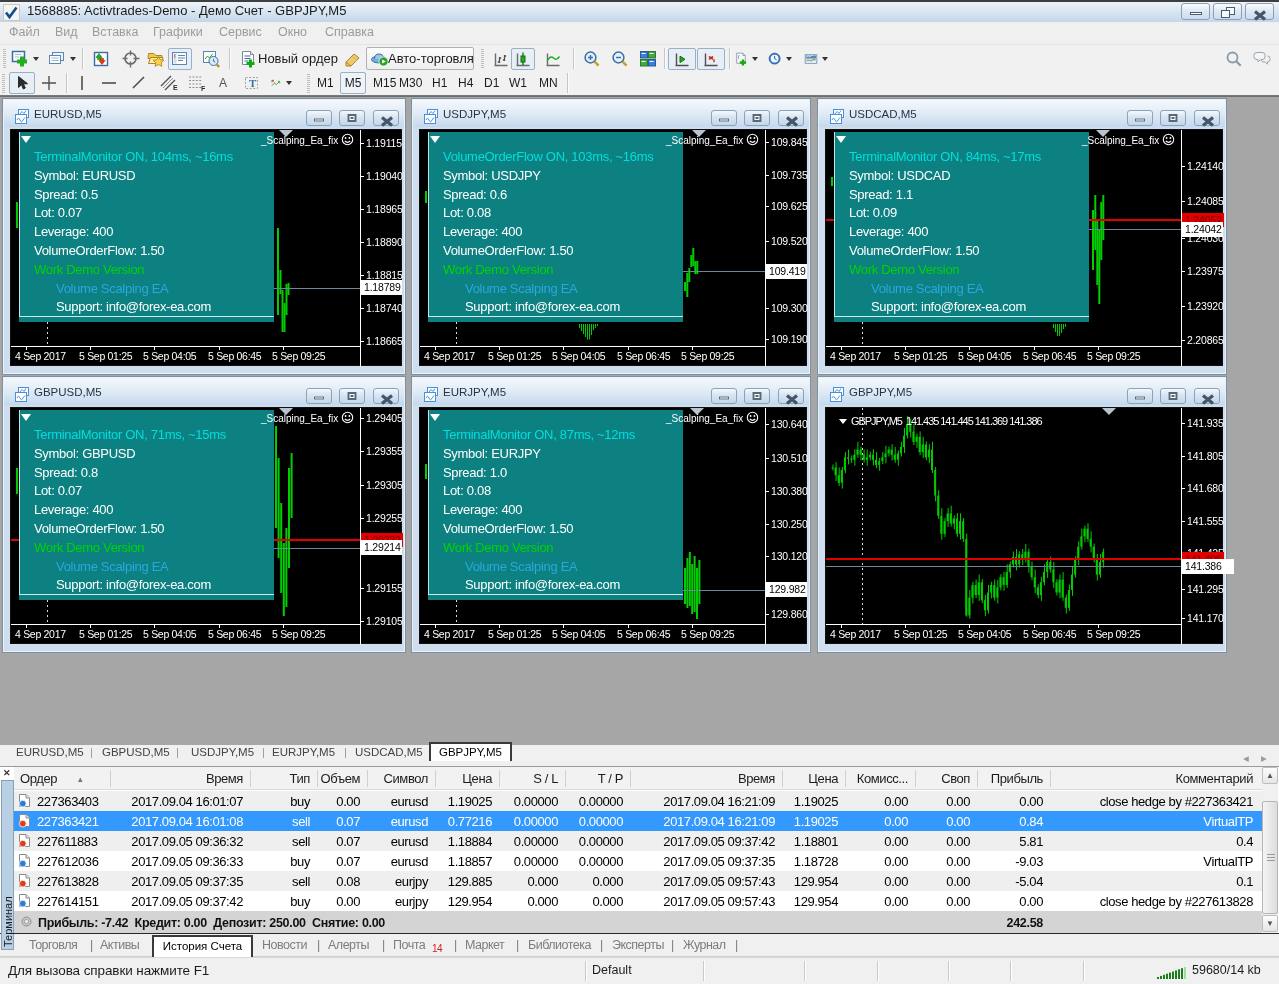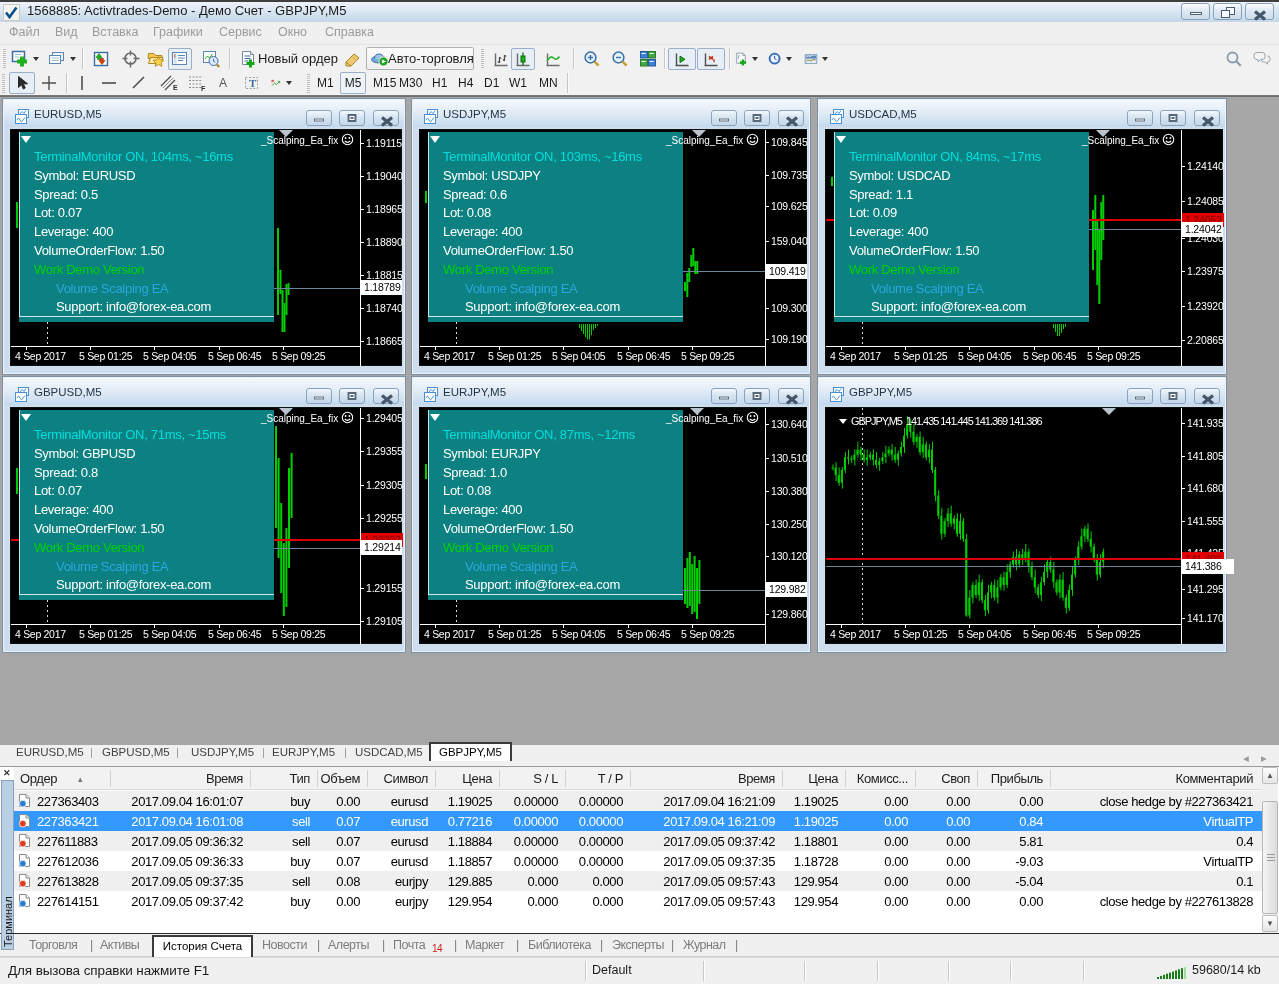--- a/index.html
+++ b/index.html
@@ -458,21 +458,21 @@
       <div class="tlab" style="left:197px;top:220px">5 Sep 06:45</div>
       <div style="position:absolute;left:272px;top:216px;width:1px;height:4px;background:#fff"></div>
       <div class="tlab" style="left:261px;top:220px">5 Sep 09:25</div>
       <div style="position:absolute;left:345px;top:12px;width:4px;height:1px;background:#fff"></div>
       <div class="plab" style="left:351px;top:6px;width:33px">109.845</div>
       <div style="position:absolute;left:345px;top:45px;width:4px;height:1px;background:#fff"></div>
       <div class="plab" style="left:351px;top:39px;width:33px">109.735</div>
       <div style="position:absolute;left:345px;top:76px;width:4px;height:1px;background:#fff"></div>
       <div class="plab" style="left:351px;top:70px;width:33px">109.625</div>
       <div style="position:absolute;left:345px;top:111px;width:4px;height:1px;background:#fff"></div>
-      <div class="plab" style="left:351px;top:105px;width:33px">159.040</div>
+      <div class="plab" style="left:351px;top:105px;width:33px">109.520</div>
       <div style="position:absolute;left:345px;top:178px;width:4px;height:1px;background:#fff"></div>
       <div class="plab" style="left:351px;top:172px;width:33px">109.300</div>
       <div style="position:absolute;left:345px;top:209px;width:4px;height:1px;background:#fff"></div>
       <div class="plab" style="left:351px;top:203px;width:33px">109.190</div>
       <div class="dash" style="left:36px;top:192px;height:24px"></div>
       <div style="position:absolute;left:0;top:0;width:345px;height:216px;overflow:hidden">
         <svg width="345" height="216" style="position:absolute;left:0;top:0">
           <rect x="264.0" y="152.0" width="2" height="9.0" fill="#00CE00"></rect>
           <rect x="266.3" y="143.0" width="2" height="24.0" fill="#00CE00"></rect>
           <rect x="268.3" y="138.0" width="2" height="14.0" fill="#00CE00"></rect>
@@ -493,21 +493,21 @@
           <rect x="5.0" y="61.0" width="2" height="12.0" fill="#00CE00"></rect>
         </svg>
         <div style="position:absolute;left:263px;top:141px;width:82px;height:1px;background:#6d8699"></div>
       </div>
       <div style="position:absolute;left:272px;top:0;width:0;height:0;border-left:7px solid transparent;border-right:7px solid transparent;border-top:7px solid #b9c4ce"></div>
       <div class="panel" style="left:8px;top:2px;width:255px;height:190px">
         <div style="position:absolute;left:0;top:0;width:1px;height:185px;background:#bfe9e9"></div>
         <div style="position:absolute;left:0;bottom:5px;width:100%;height:1px;background:#cfeaea"></div>
         <div style="position:absolute;left:2px;top:4px;width:0;height:0;border-left:5px solid transparent;border-right:5px solid transparent;border-top:7px solid #fff"></div>
         <div class="ptext">
-          <div style="color:#00dede">TerminalMonitor ON, 103ms, ~16ms</div>
+          <div style="color:#00dede">VolumeOrderFlow ON, 103ms, ~16ms</div>
           <div>Symbol: USDJPY</div>
           <div>Spread: 0.6</div>
           <div>Lot: 0.08</div>
           <div>Leverage: 400</div>
           <div>VolumeOrderFlow: 1.50</div>
           <div style="color:#00d400">Work Demo Version</div>
           <div style="color:#2ba6e0;padding-left:22px">Volume Scalping EA</div>
           <div style="padding-left:22px">Support: info@forex-ea.com</div>
         </div>
       </div>
@@ -1190,20 +1190,28 @@
 <div style="left:478px;transform:translateX(-100%)">129.954</div>
 <div style="left:544px;transform:translateX(-100%)">0.000</div>
 <div style="left:609px;transform:translateX(-100%)">0.000</div>
 <div style="left:761px;transform:translateX(-100%)">2017.09.05 09:57:43</div>
 <div style="left:824px;transform:translateX(-100%)">129.954</div>
 <div style="left:894px;transform:translateX(-100%)">0.00</div>
 <div style="left:956px;transform:translateX(-100%)">0.00</div>
 <div style="left:1029px;transform:translateX(-100%)">0.00</div>
 <div style="left:1239px;transform:translateX(-100%)">close hedge by #227613828</div>
 </div>
+<div class="tsum">
+<div style="position:absolute;left:7px;top:5px"><svg width="11" height="11" viewBox="0 0 11 11">
+          <circle cx="5.5" cy="5.5" r="4.5" fill="#c8c8c8" stroke="#909090"></circle>
+          <circle cx="5.5" cy="5.5" r="2.2" fill="#e8e8e8" stroke="#a0a0a0"></circle>
+        </svg></div>
+<div style="position:absolute;left:24px;top:5px">Прибыль: -7.42&nbsp; Кредит: 0.00&nbsp; Депозит: 250.00&nbsp; Снятие: 0.00</div>
+<div style="position:absolute;left:1029px;top:5px;transform:translateX(-100%)">242.58</div>
+</div>
 <div style="position:absolute;right:1px;top:0;width:16px;height:166px;background:#f0f0f0">
 <div style="position:absolute;left:0;top:0;width:16px;height:17px;background:linear-gradient(#fdfdfd,#e5e5e5);border:1px solid #bdbdbd;border-radius:2px;text-align:center;font-size:8px;color:#555;line-height:15px">▲</div>
 <div style="position:absolute;left:0;top:34px;width:16px;height:113px;background:linear-gradient(90deg,#f5f5f5,#dcdcdc);border:1px solid #b5b5b5;border-radius:2px">
         <div style="position:absolute;left:4px;top:52px;width:8px;height:1px;background:#999;box-shadow:0 3px 0 #999,0 6px 0 #999"></div>
       </div>
 <div style="position:absolute;left:0;top:148px;width:16px;height:17px;background:linear-gradient(#fdfdfd,#e5e5e5);border:1px solid #bdbdbd;border-radius:2px;text-align:center;font-size:8px;color:#555;line-height:15px">▼</div>
 </div>
 <div style="position:absolute;left:0;bottom:0;width:100%;height:1px;background:#2a2a2a"></div>
 </div>
 <div id="termtabs">

